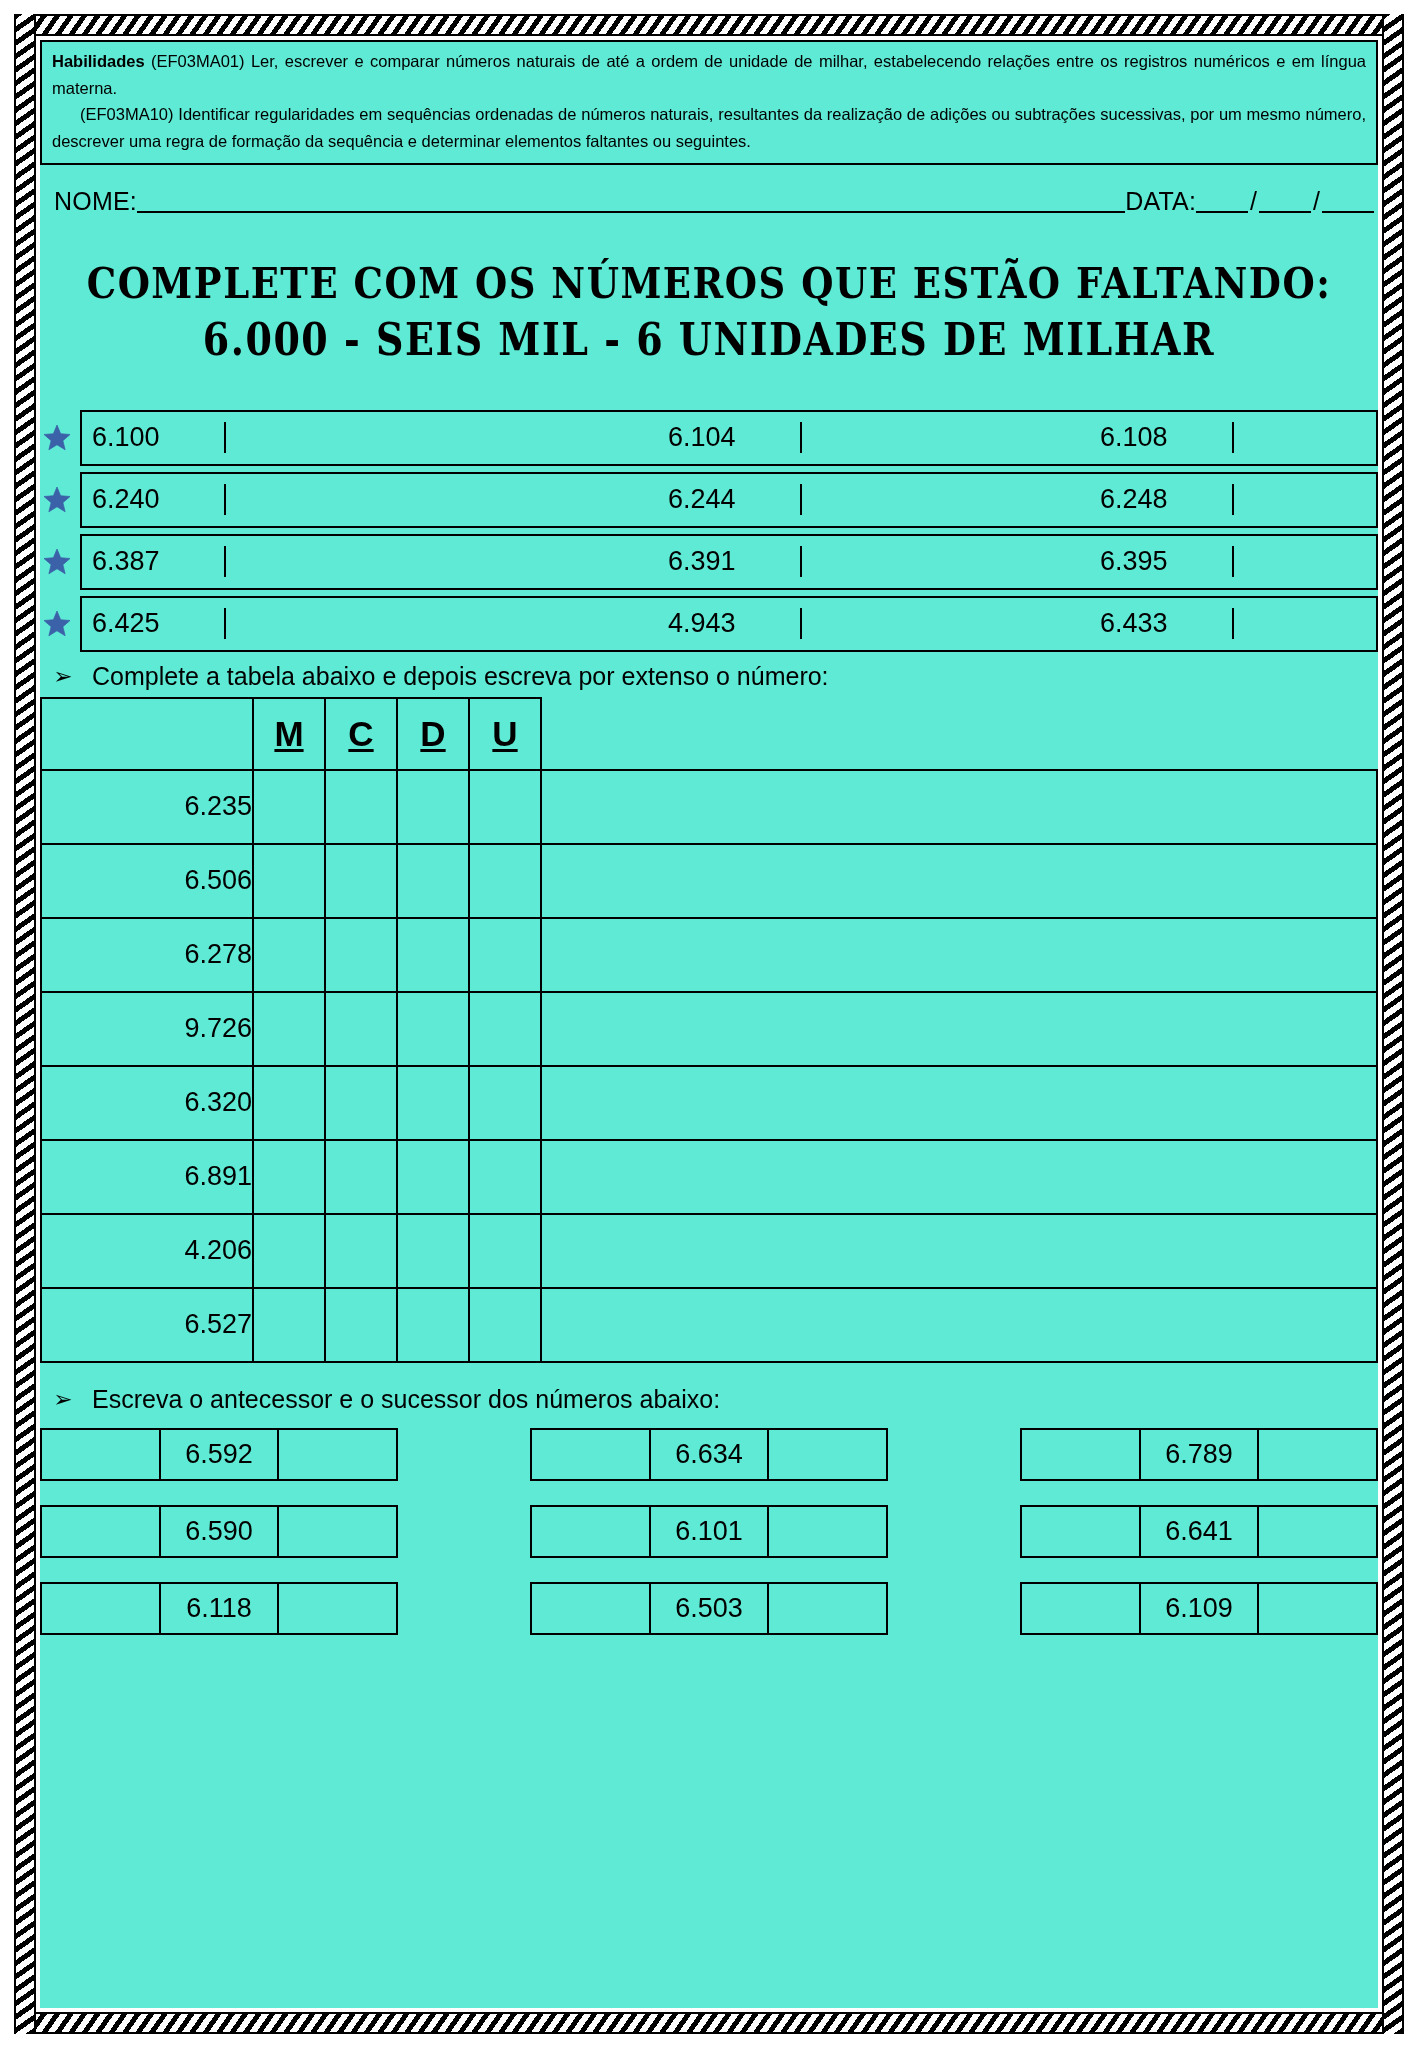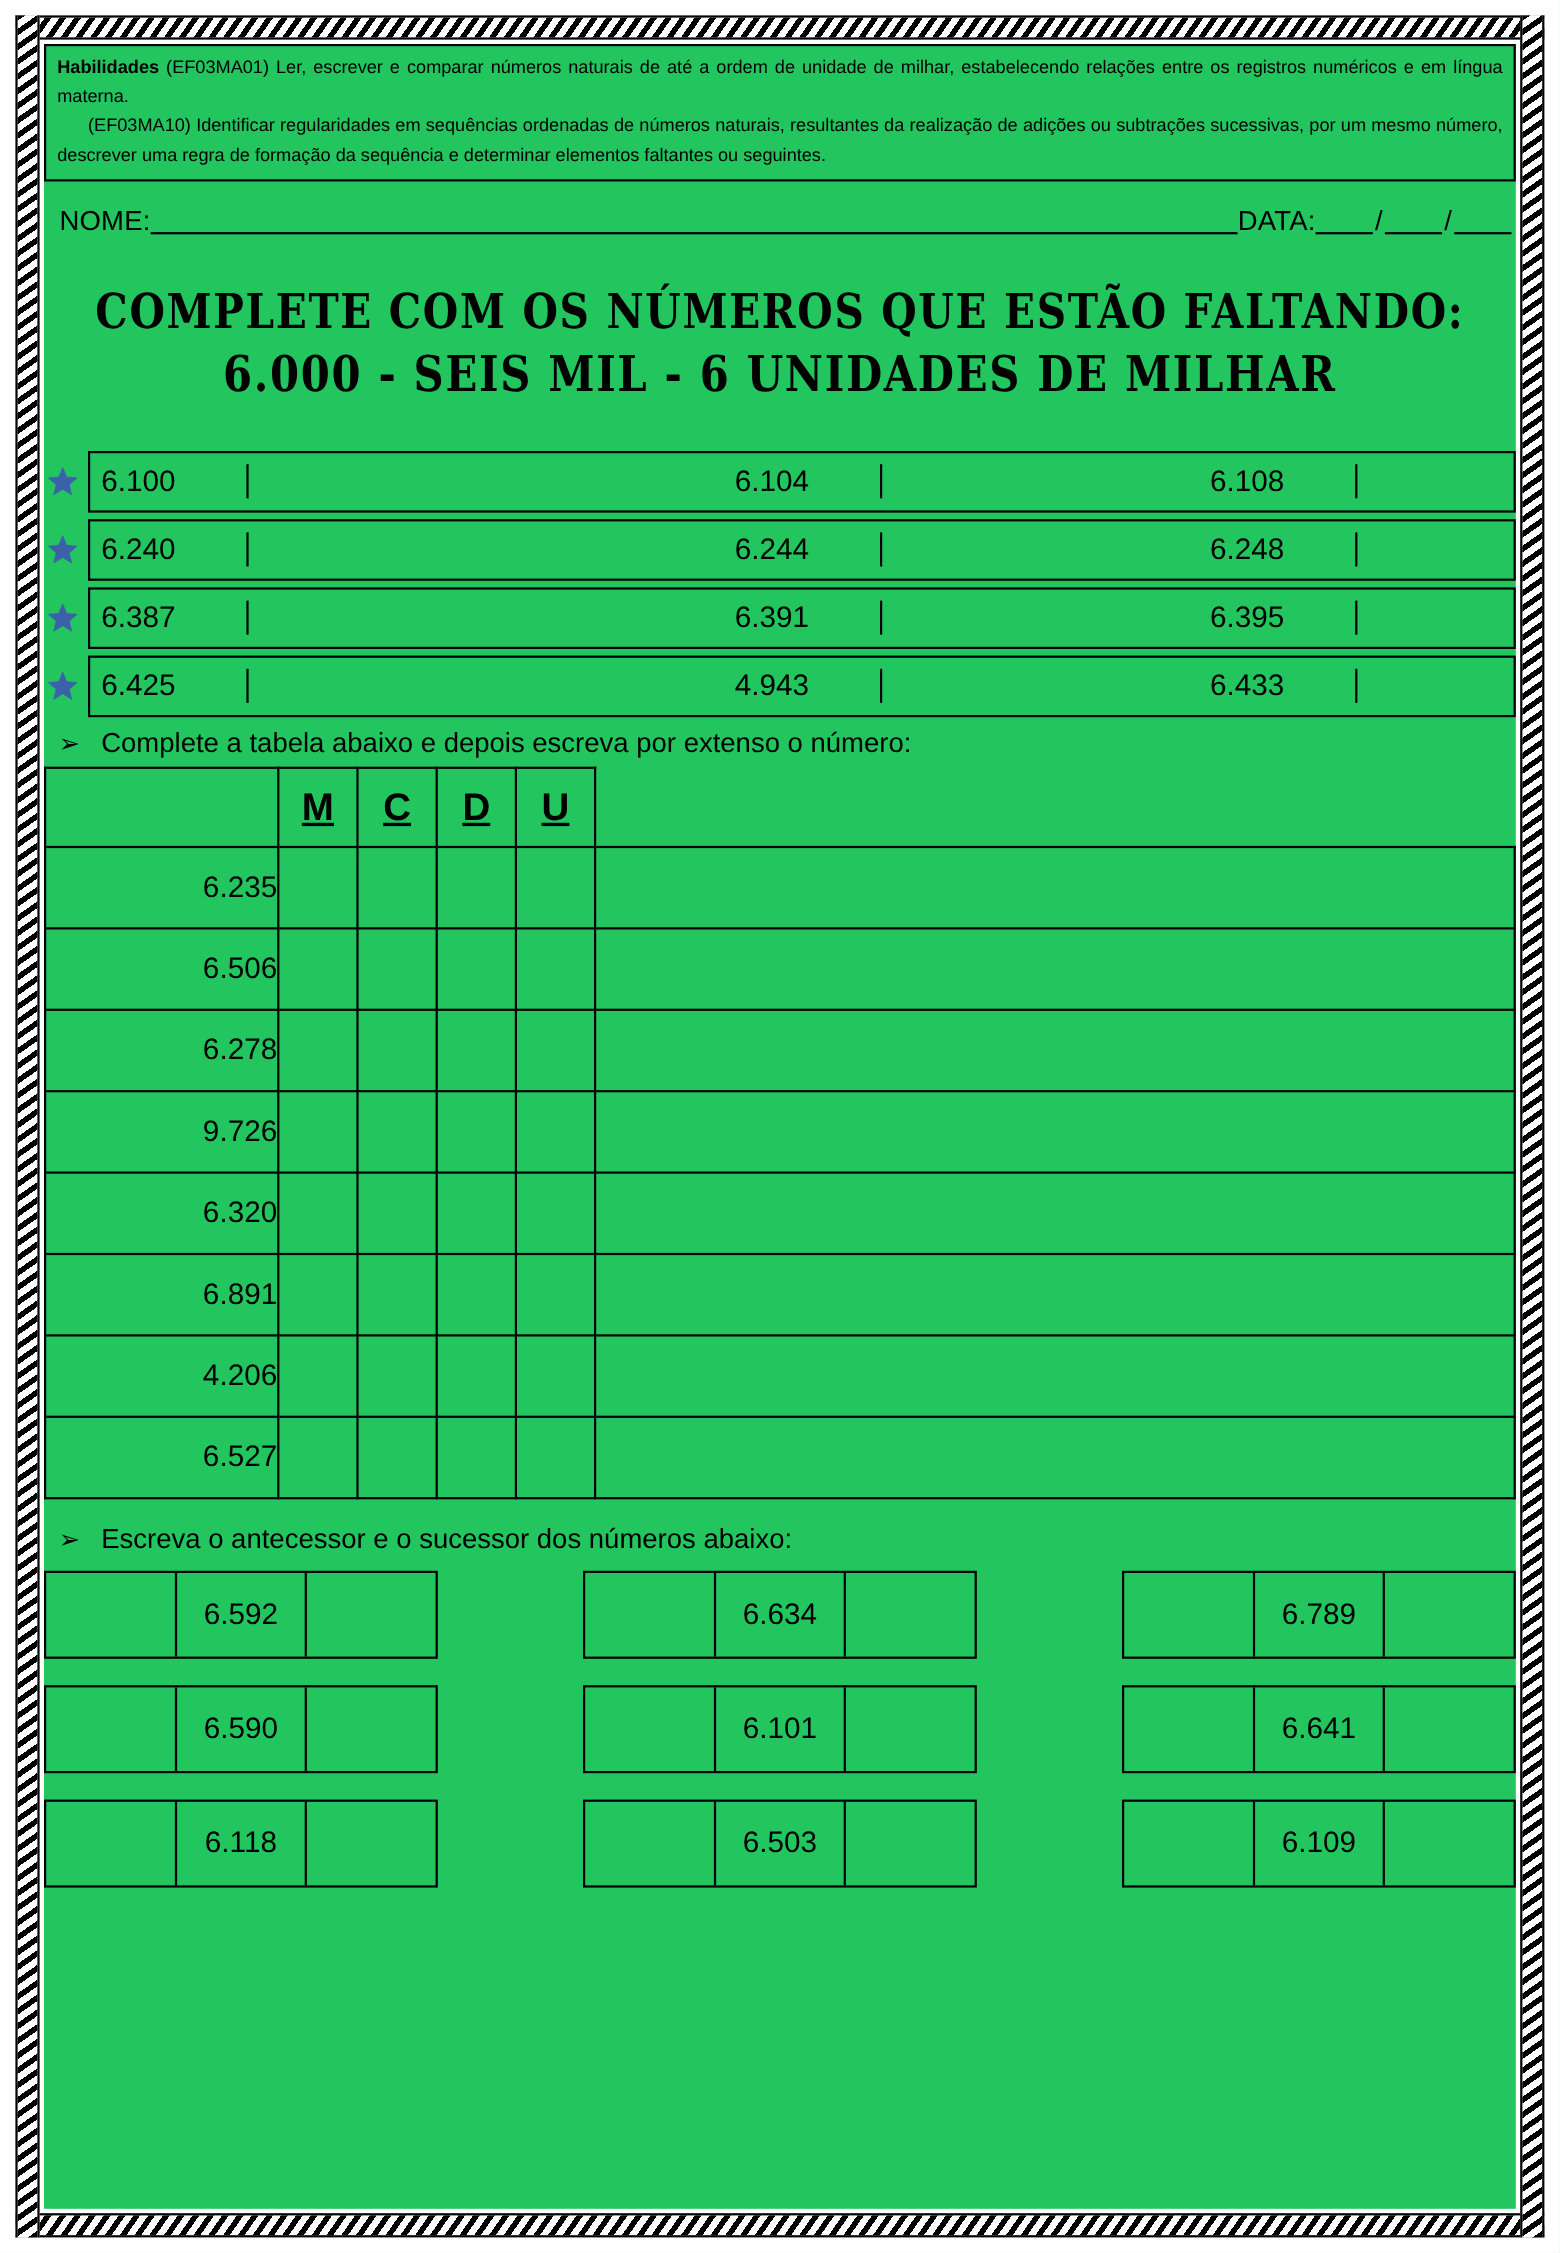--- a/index.html
+++ b/index.html
@@ -34,21 +34,21 @@
   .rope-bottom { left: 14px;  bottom: 14px; width: 1390px; height: 22px; border-top:2px solid #000; border-bottom:2px solid #000;}
   .rope-left   { left: 14px;  top: 14px;    width: 22px;  height: 2020px; border-left:2px solid #000; border-right:2px solid #000;
                  background-image: repeating-linear-gradient(-35deg,#000 0px,#000 5px,#fff 5px,#fff 11px); }
   .rope-right  { right: 14px; top: 14px;    width: 22px;  height: 2020px; border-left:2px solid #000; border-right:2px solid #000;
                  background-image: repeating-linear-gradient(-35deg,#000 0px,#000 5px,#fff 5px,#fff 11px); }
 
   .content {
     position: absolute;
     left: 40px; top: 40px;
     width: 1338px; height: 1968px;
-    background: #22c55e;
+    background: #5eead4;
   }
 
   
   .skills-box {
     border: 2px solid #000;
     padding: 6px 10px 8px 10px;
     margin: 0 0 0 0;
     font-size: 16.5px;
     line-height: 1.62;
     text-align: justify;
@@ -161,21 +161,21 @@
   .as-grid { margin-top: 14px; }
   .as-row {
     display: flex;
     justify-content: space-between;
     margin-bottom: 24px;
   }
   .as-tri {
     display: flex;
     border: 2.5px solid #000;
     width: 358px;
-    height: 80px;
+    height: 53px;
   }
   .as-cell {
     flex: 1 1 0;
     border-right: 2px solid #000;
     display: flex; align-items: center; justify-content: center;
     font-size: 27px;
   }
   .as-cell:last-child { border-right: none; }
 </style>
 </head>

